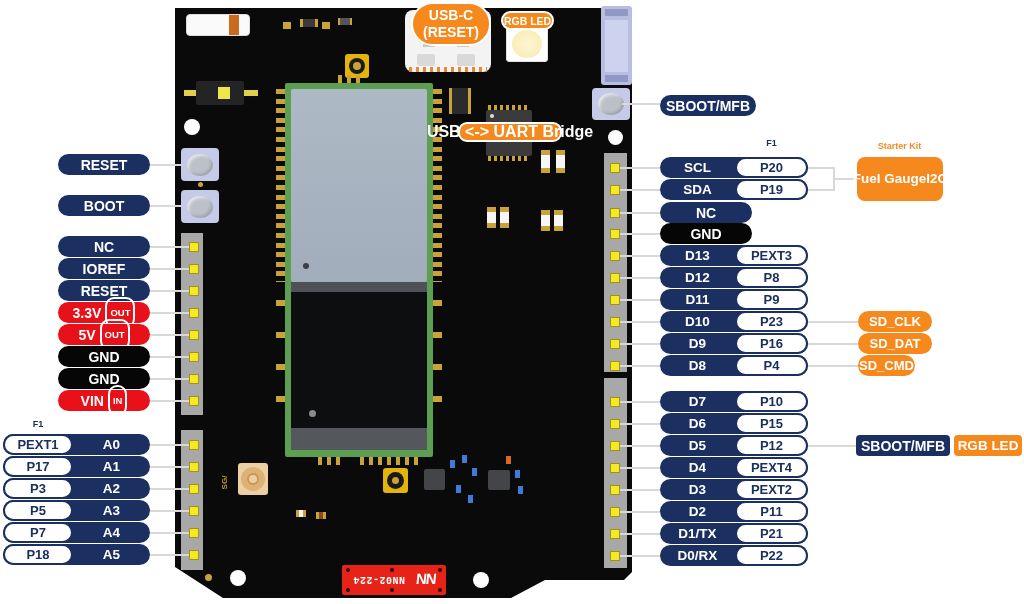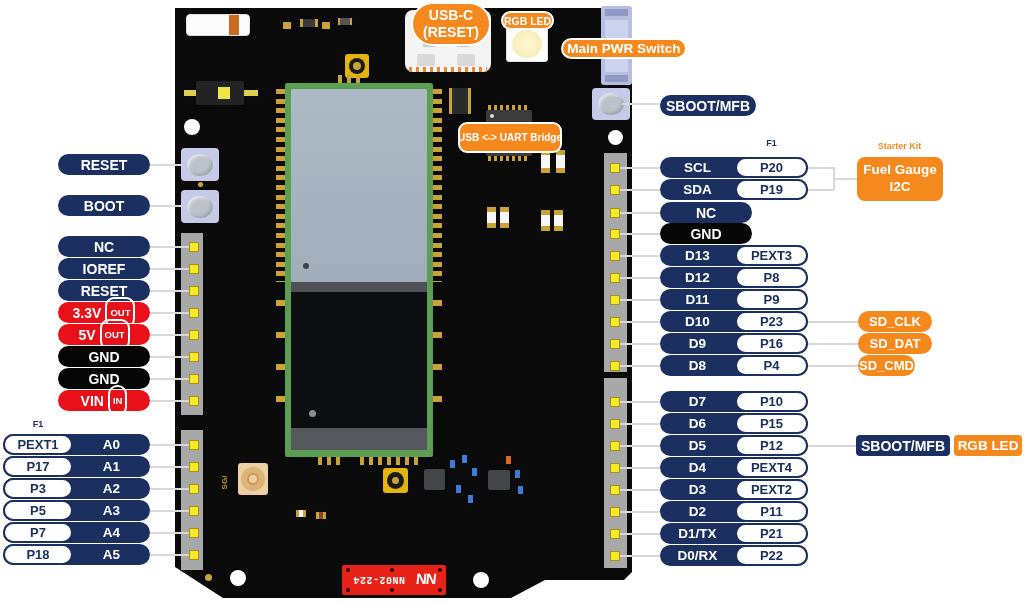--- a/index.html
+++ b/index.html
@@ -165,32 +165,31 @@
   <div class="abs" style="left:48px;bottom:3px;width:4px;height:4px;border-radius:50%;background:#2a0402;"></div>
   <div class="abs" style="right:4px;top:3px;width:4px;height:4px;border-radius:50%;background:#2a0402;"></div>
   <div class="abs" style="right:4px;bottom:3px;width:4px;height:4px;border-radius:50%;background:#2a0402;"></div>
 </div>
 
 <div class="callout orangep wb" style="left:411px;top:2px;width:80px;height:44px;border-radius:22px;flex-direction:column;font-size:14px;line-height:1.2;">
   <span>USB-C</span>
   <span>(RESET)</span>
 </div>
 <div class="callout orangep wb" style="left:501px;top:11px;width:53px;height:19px;border-radius:10px;font-size:10.5px;">RGB LED</div>
-<div class="callout orangep wb" style="left:561px;top:38px;width:126px;height:21px;border-radius:11px;font-size:13.5px;">Main PWR Switch</div>
 <div class="line" style="left:622px;top:103px;width:38px;"></div>
 <div class="pill navy" style="left:660px;top:95px;width:96px;">SBOOT/MFB</div>
-<div class="callout orangep wb" style="left:458px;top:122px;width:104px;height:31px;border-radius:9px;font-size:10px;">USB &lt;-&gt; UART Bridge</div>
+<div class="callout orangep wb" style="left:458px;top:122px;width:104px;height:20px;border-radius:9px;font-size:16px;">USB &lt;-&gt; UART Bridge</div>
 
 <div class="hdr" style="left:735px;top:138px;width:73px;">F1</div>
 <div class="hdr okhdr" style="left:857px;top:141px;width:85px;">Starter Kit</div>
 <div class="line" style="left:808px;top:167px;width:27px;"></div>
 <div class="line" style="left:808px;top:189px;width:27px;"></div>
 <div class="vline" style="left:833px;top:167px;height:24px;"></div>
 <div class="line" style="left:835px;top:178px;width:22px;"></div>
-<div class="callout orangep" style="left:857px;top:157px;width:86px;height:44px;border-radius:8px;flex-direction:column;font-size:13.5px;line-height:1.25;">
+<div class="callout orangep" style="left:857px;top:157px;width:86px;height:44px;border-radius:8px;flex-direction:row;font-size:13.5px;line-height:1.25;">
   <span>Fuel Gauge</span>
   <span>I2C</span>
 </div>
 
 <div class="hdr" style="left:26px;top:419px;width:24px;">F1</div>
 
 <div id="rows">
       <div class="line" style="left: 150px; top: 164px; width: 32px;"></div>
       <div class="pill navy" style="left: 58px; top: 154px; width: 92px;">
         <span>RESET</span>

